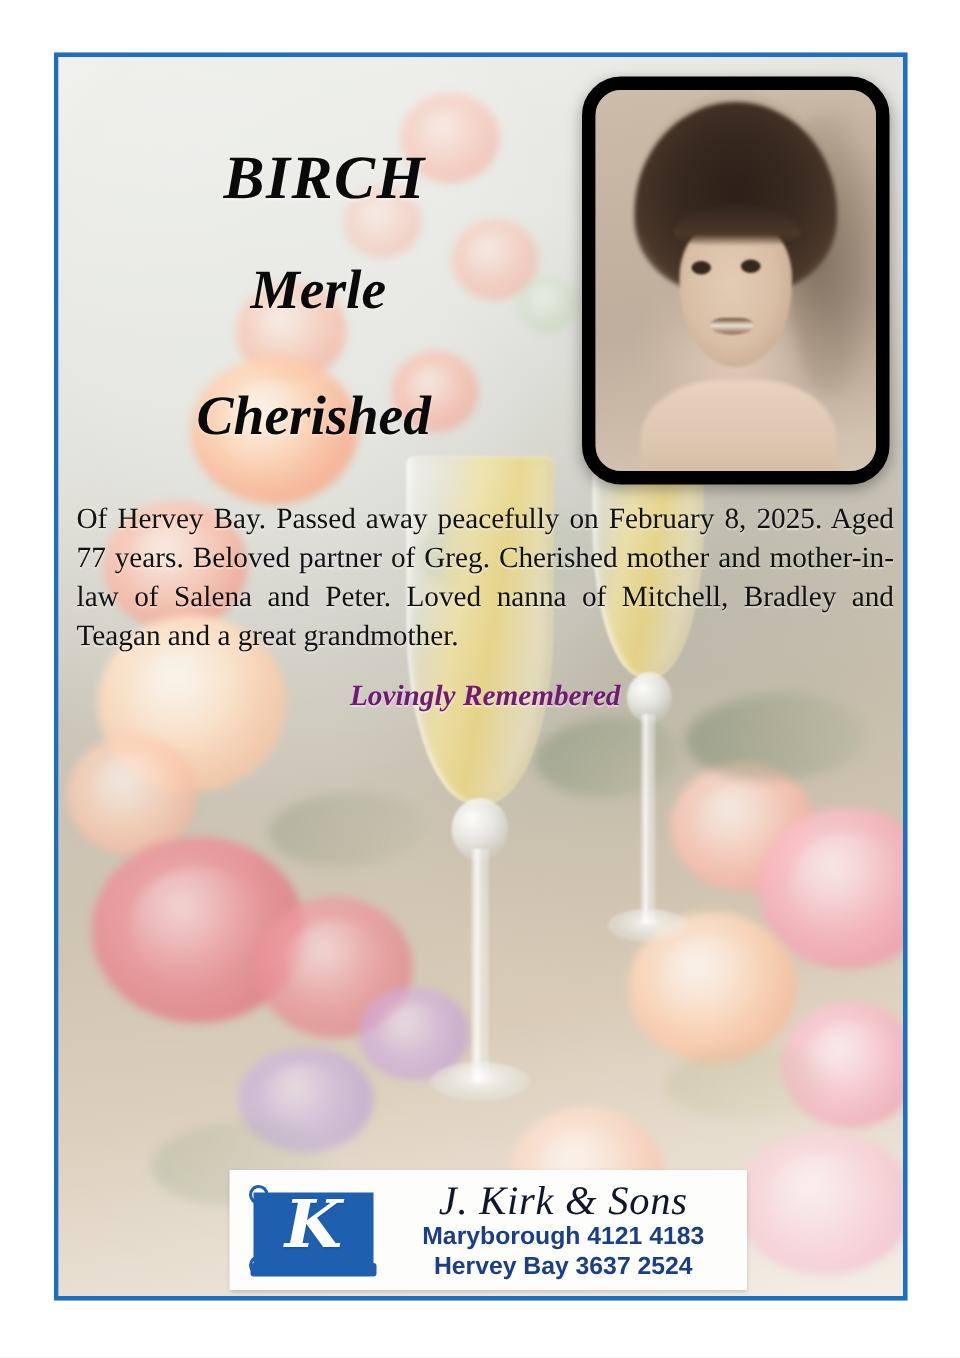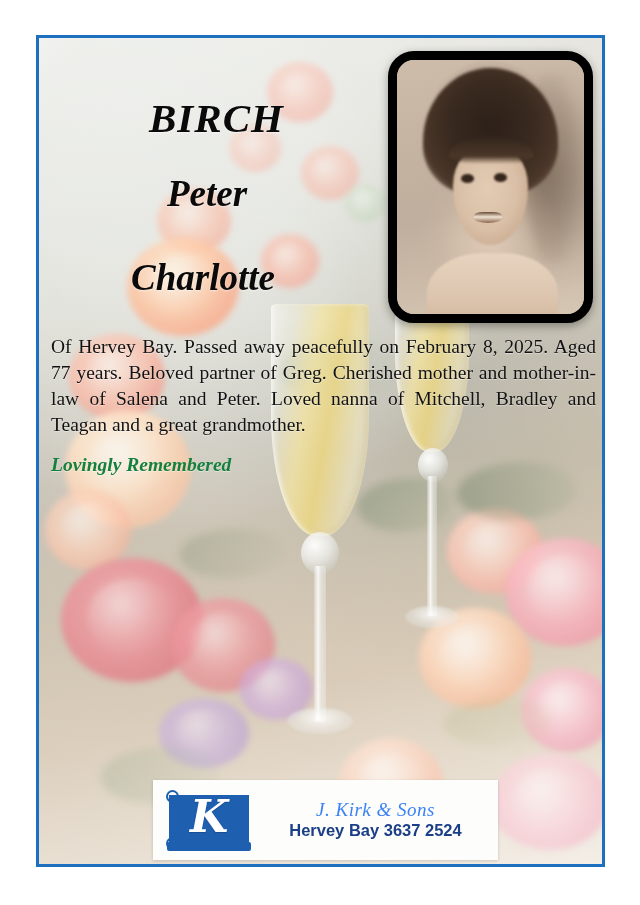--- a/index.html
+++ b/index.html
@@ -270,24 +270,25 @@
   }
   .para {
     font-size: 19.5px;
     line-height: 26px;
     color: #121212;
     text-align: justify;
     text-shadow: 0 1px 1px rgba(255,255,255,0.48);
     margin: 0;
   }
   .tribute {
+    text-align: center;
     font-size: 19.5px;
     font-weight: bold;
     font-style: italic;
-    color: #15803d;
+    color: #701a75;
     line-height: 38px;
     text-shadow: 0 1px 1px rgba(255,255,255,0.5);
     margin: 8px 0 6px 0;
   }
 
   
   .logo-plate {
     position: absolute;
     left: 114px;
     top: 742px;
@@ -351,22 +352,22 @@
 
   .logo-text {
     margin-left: 10px;
     padding-right: 10px;
     text-align: center;
     flex: 1 1 auto;
   }
   .logo-name {
     font-family: "Liberation Serif", serif;
     font-style: italic;
-    font-size: 19px;
-    color: #3b82f6;
+    font-size: 27px;
+    color: #0f172a;
     letter-spacing: 0.5px;
     line-height: 1.05;
     white-space: nowrap;
   }
   .logo-line {
     font-family: "Liberation Sans", sans-serif;
     font-weight: bold;
     font-size: 16.5px;
     color: #1b3f87;
     line-height: 1.22;
@@ -427,22 +428,22 @@
         <div class="stem" style="left:32px;top:220px;width:10px;height:140px;"></div>
         <div class="foot" style="left:10px;top:350px;width:54px;height:22px;"></div>
       </div>
 
       <div class="bg-bloom"></div>
     </div>
 
     <div class="content">
 
       <div class="surname">BIRCH</div>
-      <div class="given-1">Peter</div>
-      <div class="given-2">Charlotte</div>
+      <div class="given-1">Merle</div>
+      <div class="given-2">Cherished</div>
 
       <div class="portrait">
         <div class="portrait-photo">
           <div class="p-shadow"></div>
           <div class="p-hair"></div>
           <div class="p-face"></div>
           <div class="p-fringe"></div>
           <div class="p-eye l"></div>
           <div class="p-eye r"></div>
           <div class="p-smile"></div>
@@ -458,19 +459,20 @@
       <div class="logo-plate">
         <div class="logo-mark">
           <div class="logo-scroll"></div>
           <div class="logo-scroll-base"></div>
           <div class="logo-k">K</div>
           <div class="logo-curl tl"></div>
           <div class="logo-curl bl"></div>
         </div>
         <div class="logo-text">
           <div class="logo-name">J. Kirk &amp; Sons</div>
+          <div class="logo-line">Maryborough 4121 4183</div>
           <div class="logo-line">Hervey Bay 3637 2524</div>
         </div>
       </div>
 
     </div>
   </div>
 </div>
 
 </body></html>

